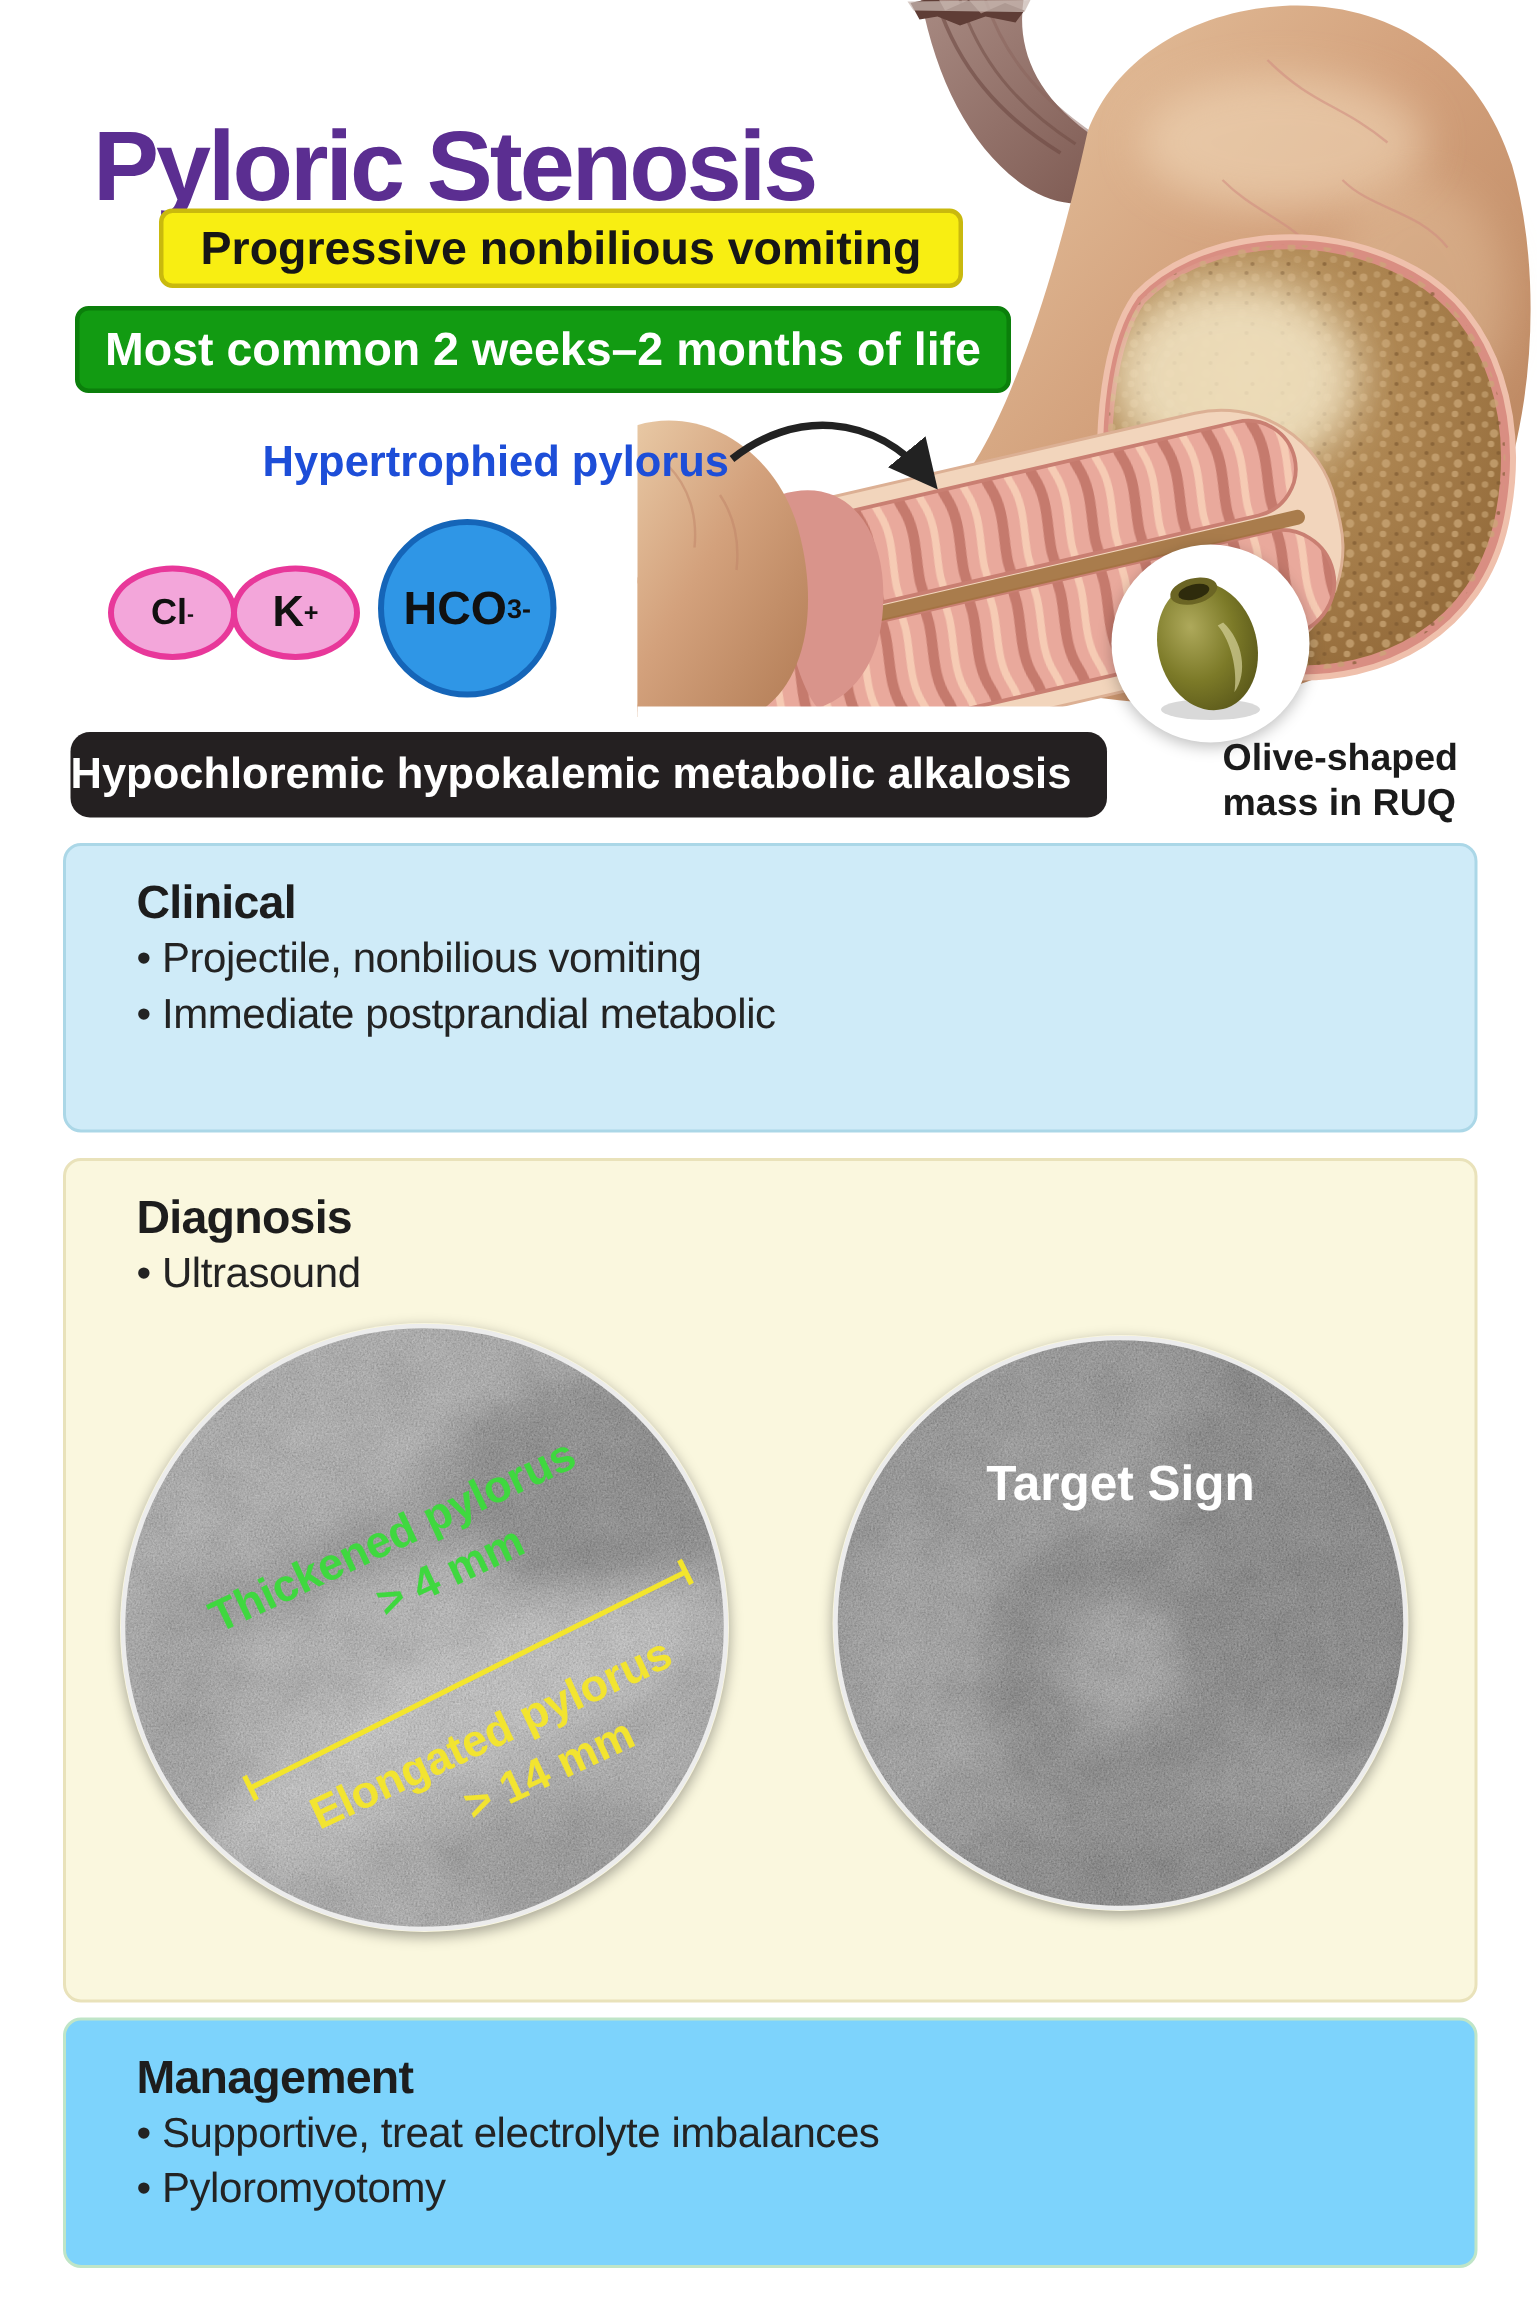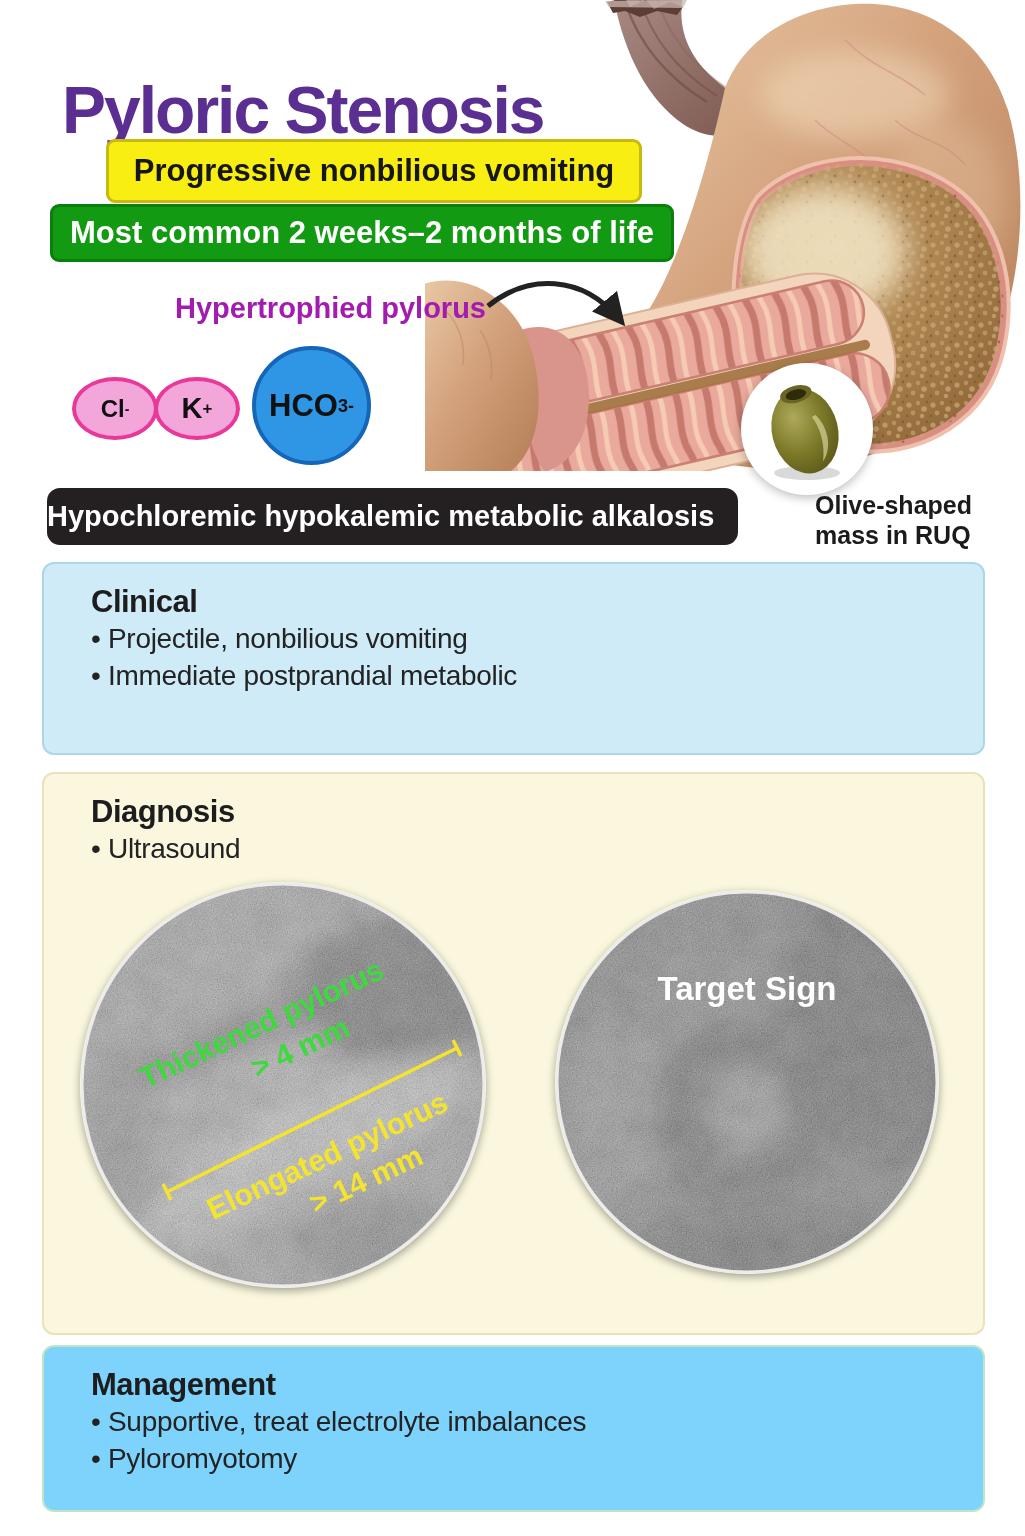--- a/index.html
+++ b/index.html
@@ -5,27 +5,27 @@
   html,body{margin:0;padding:0;background:#ffffff;}
   #canvas{position:relative;width:1025px;height:1536px;background:#fff;overflow:hidden;
           font-family:"Liberation Sans","DejaVu Sans",sans-serif;}
   .abs{position:absolute;}
 
   
   .title{left:62px;top:28px;font-size:66px;font-weight:700;color:#5B2E91;letter-spacing:-2px;white-space:nowrap;}
 
   
   .pill{display:flex;align-items:center;justify-content:center;font-weight:700;white-space:nowrap;box-sizing:border-box;}
-  .pill-yellow{left:106px;top:139px;width:536px;height:64px;background:#F8EE12;border:3px solid #C9B90E;border-radius:9px;
+  .pill-yellow{left:106px;top:139px;width:536px;height:53px;background:#F8EE12;border:3px solid #C9B90E;border-radius:9px;
                color:#161616;font-size:31px;}
   .pill-green{left:50px;top:204px;width:624px;height:58px;background:#129B12;border:3px solid #0B7F0B;border-radius:9px;
               color:#ffffff;font-size:31px;}
 
   
-  .pylorus-label{left:175px;top:292px;font-size:29px;font-weight:700;color:#a21caf;white-space:nowrap;}
+  .pylorus-label{left:175px;top:292px;font-size:29px;font-weight:700;color:#1d4ed8;white-space:nowrap;}
 
   
   .ion{display:flex;align-items:center;justify-content:center;font-weight:700;color:#111;box-sizing:border-box;}
   .ion sup{font-size:0.58em;vertical-align:super;line-height:0;}
   .ion sub{font-size:0.58em;vertical-align:sub;line-height:0;}
   .ion-cl{left:72px;top:377px;width:86px;height:63px;background:#F3A6DA;border:4px solid #E8389A;border-radius:50%;font-size:24px;}
   .ion-k{left:154px;top:377px;width:86px;height:63px;background:#F3A6DA;border:4px solid #E8389A;border-radius:50%;font-size:29px;}
   .ion-hco3{left:252px;top:346px;width:119px;height:119px;background:#2F96E6;border:4px solid #1565B8;border-radius:50%;font-size:31px;}
 
   

